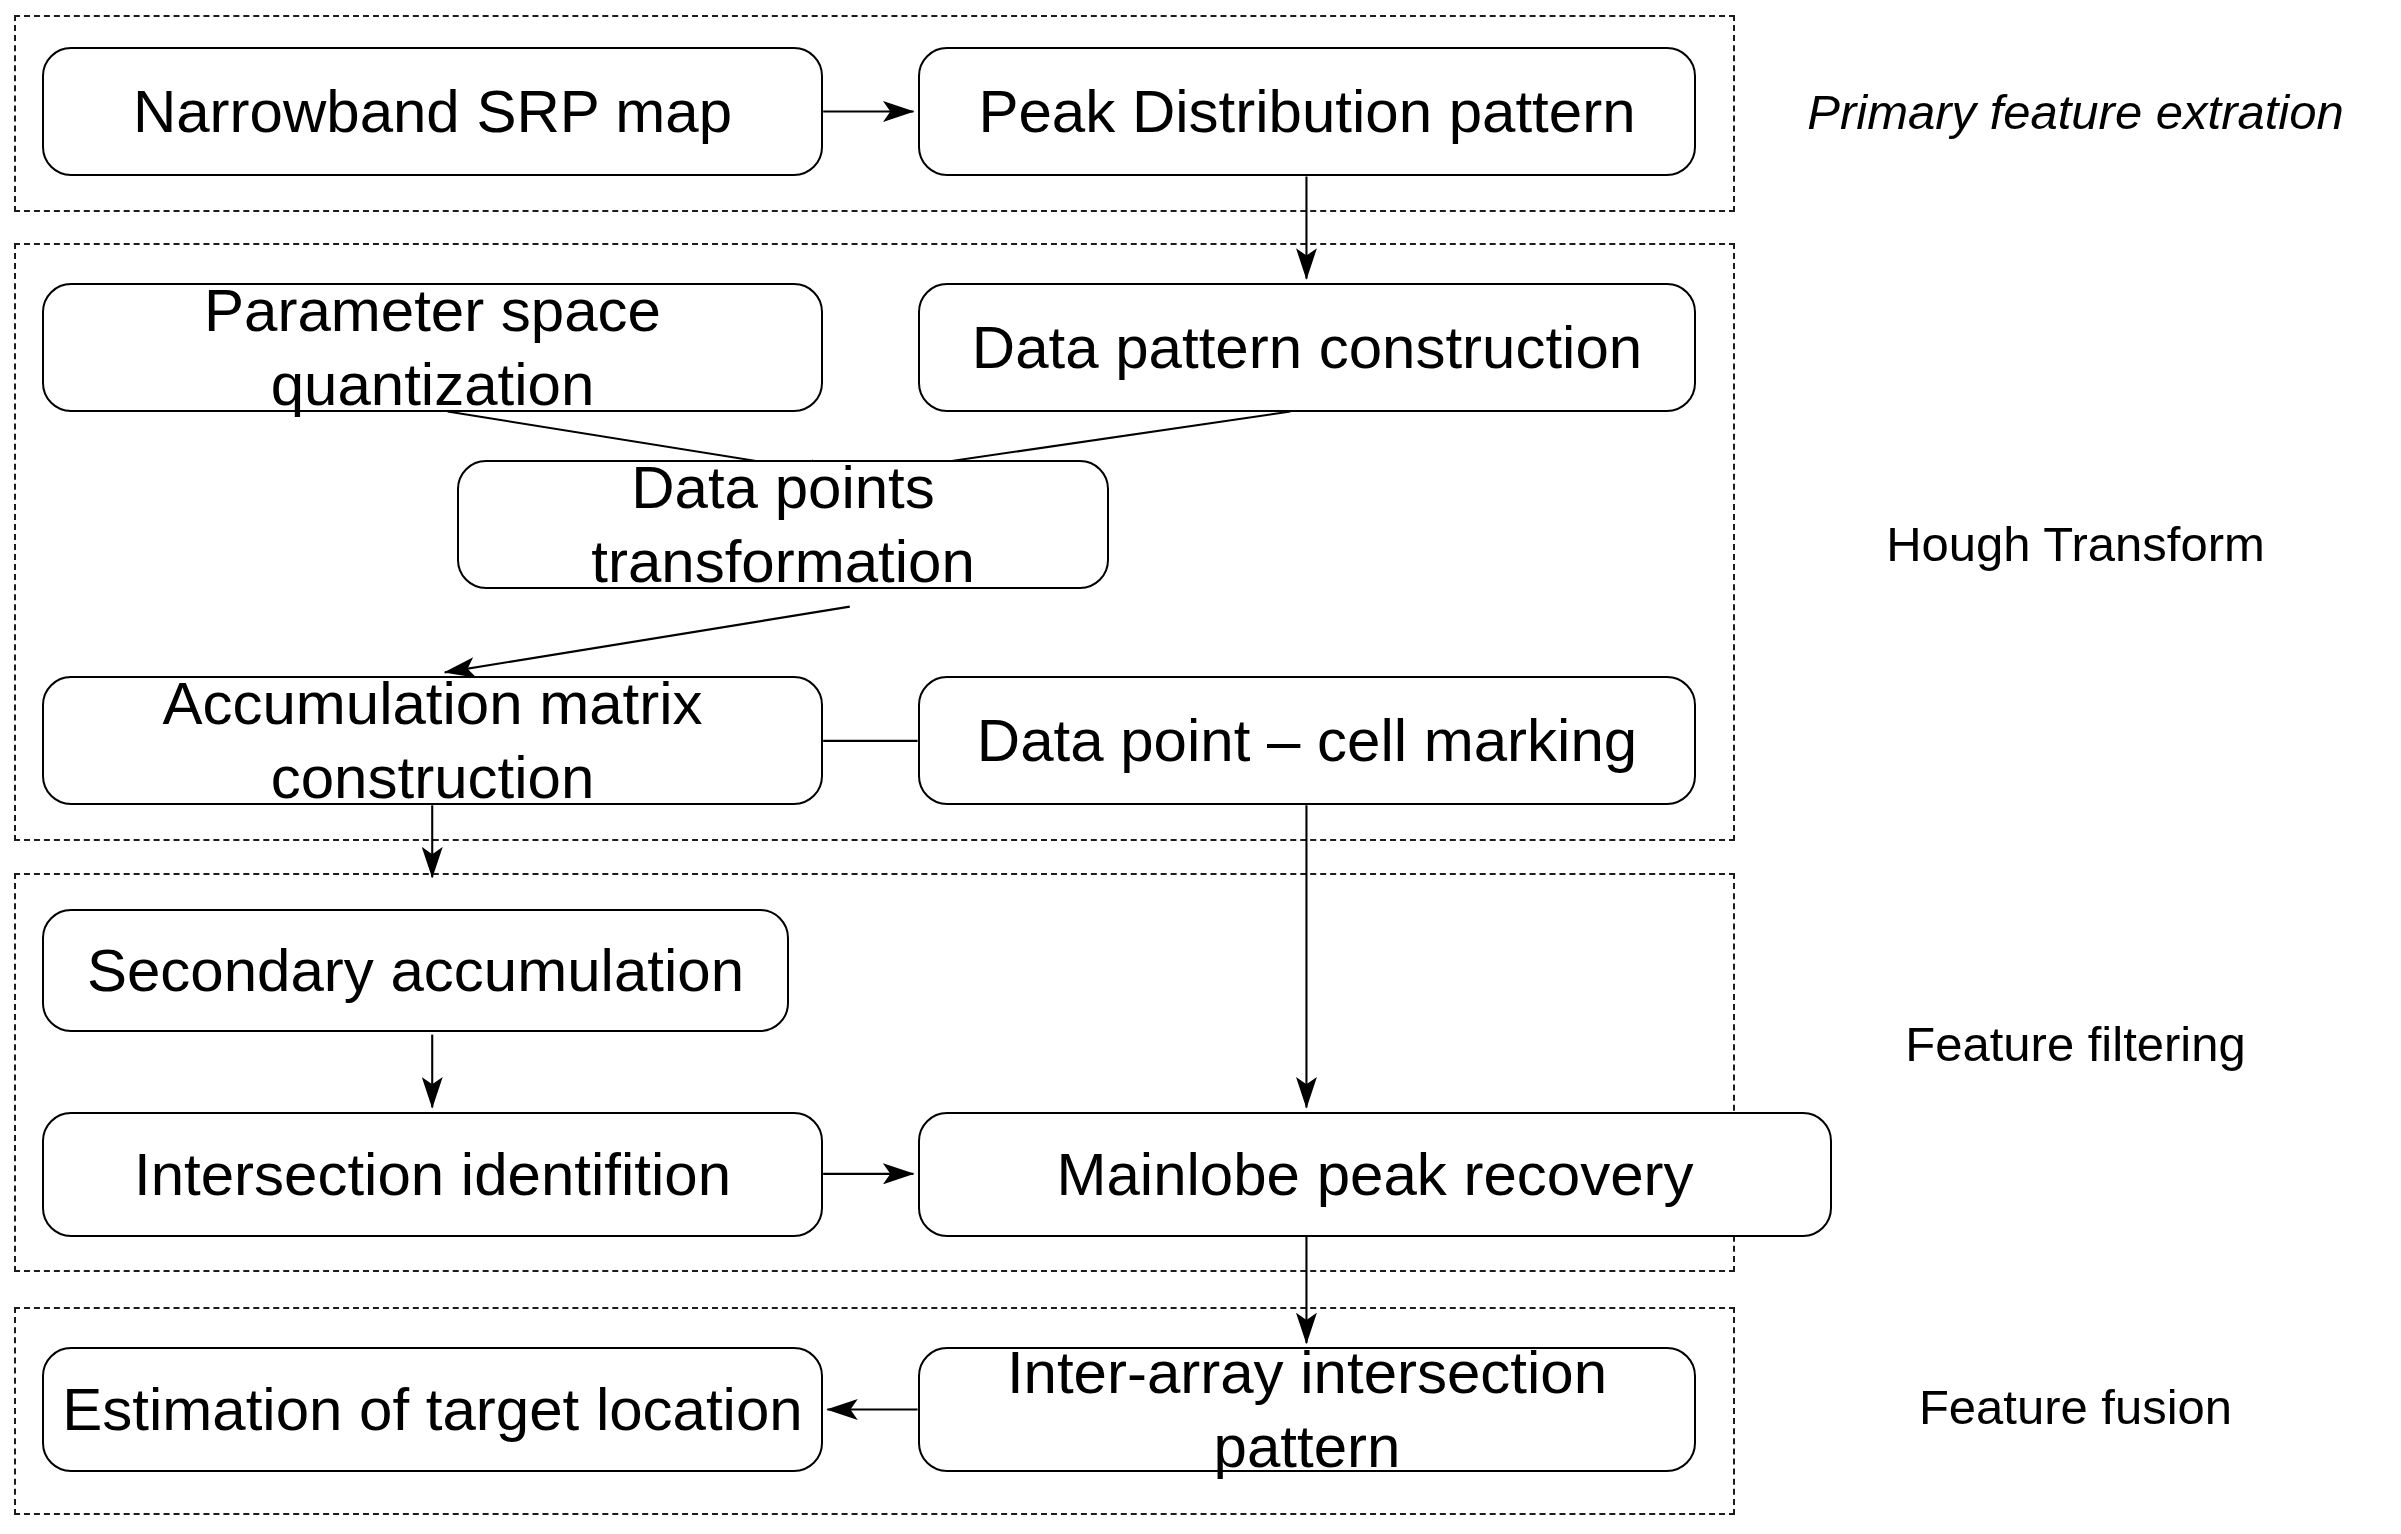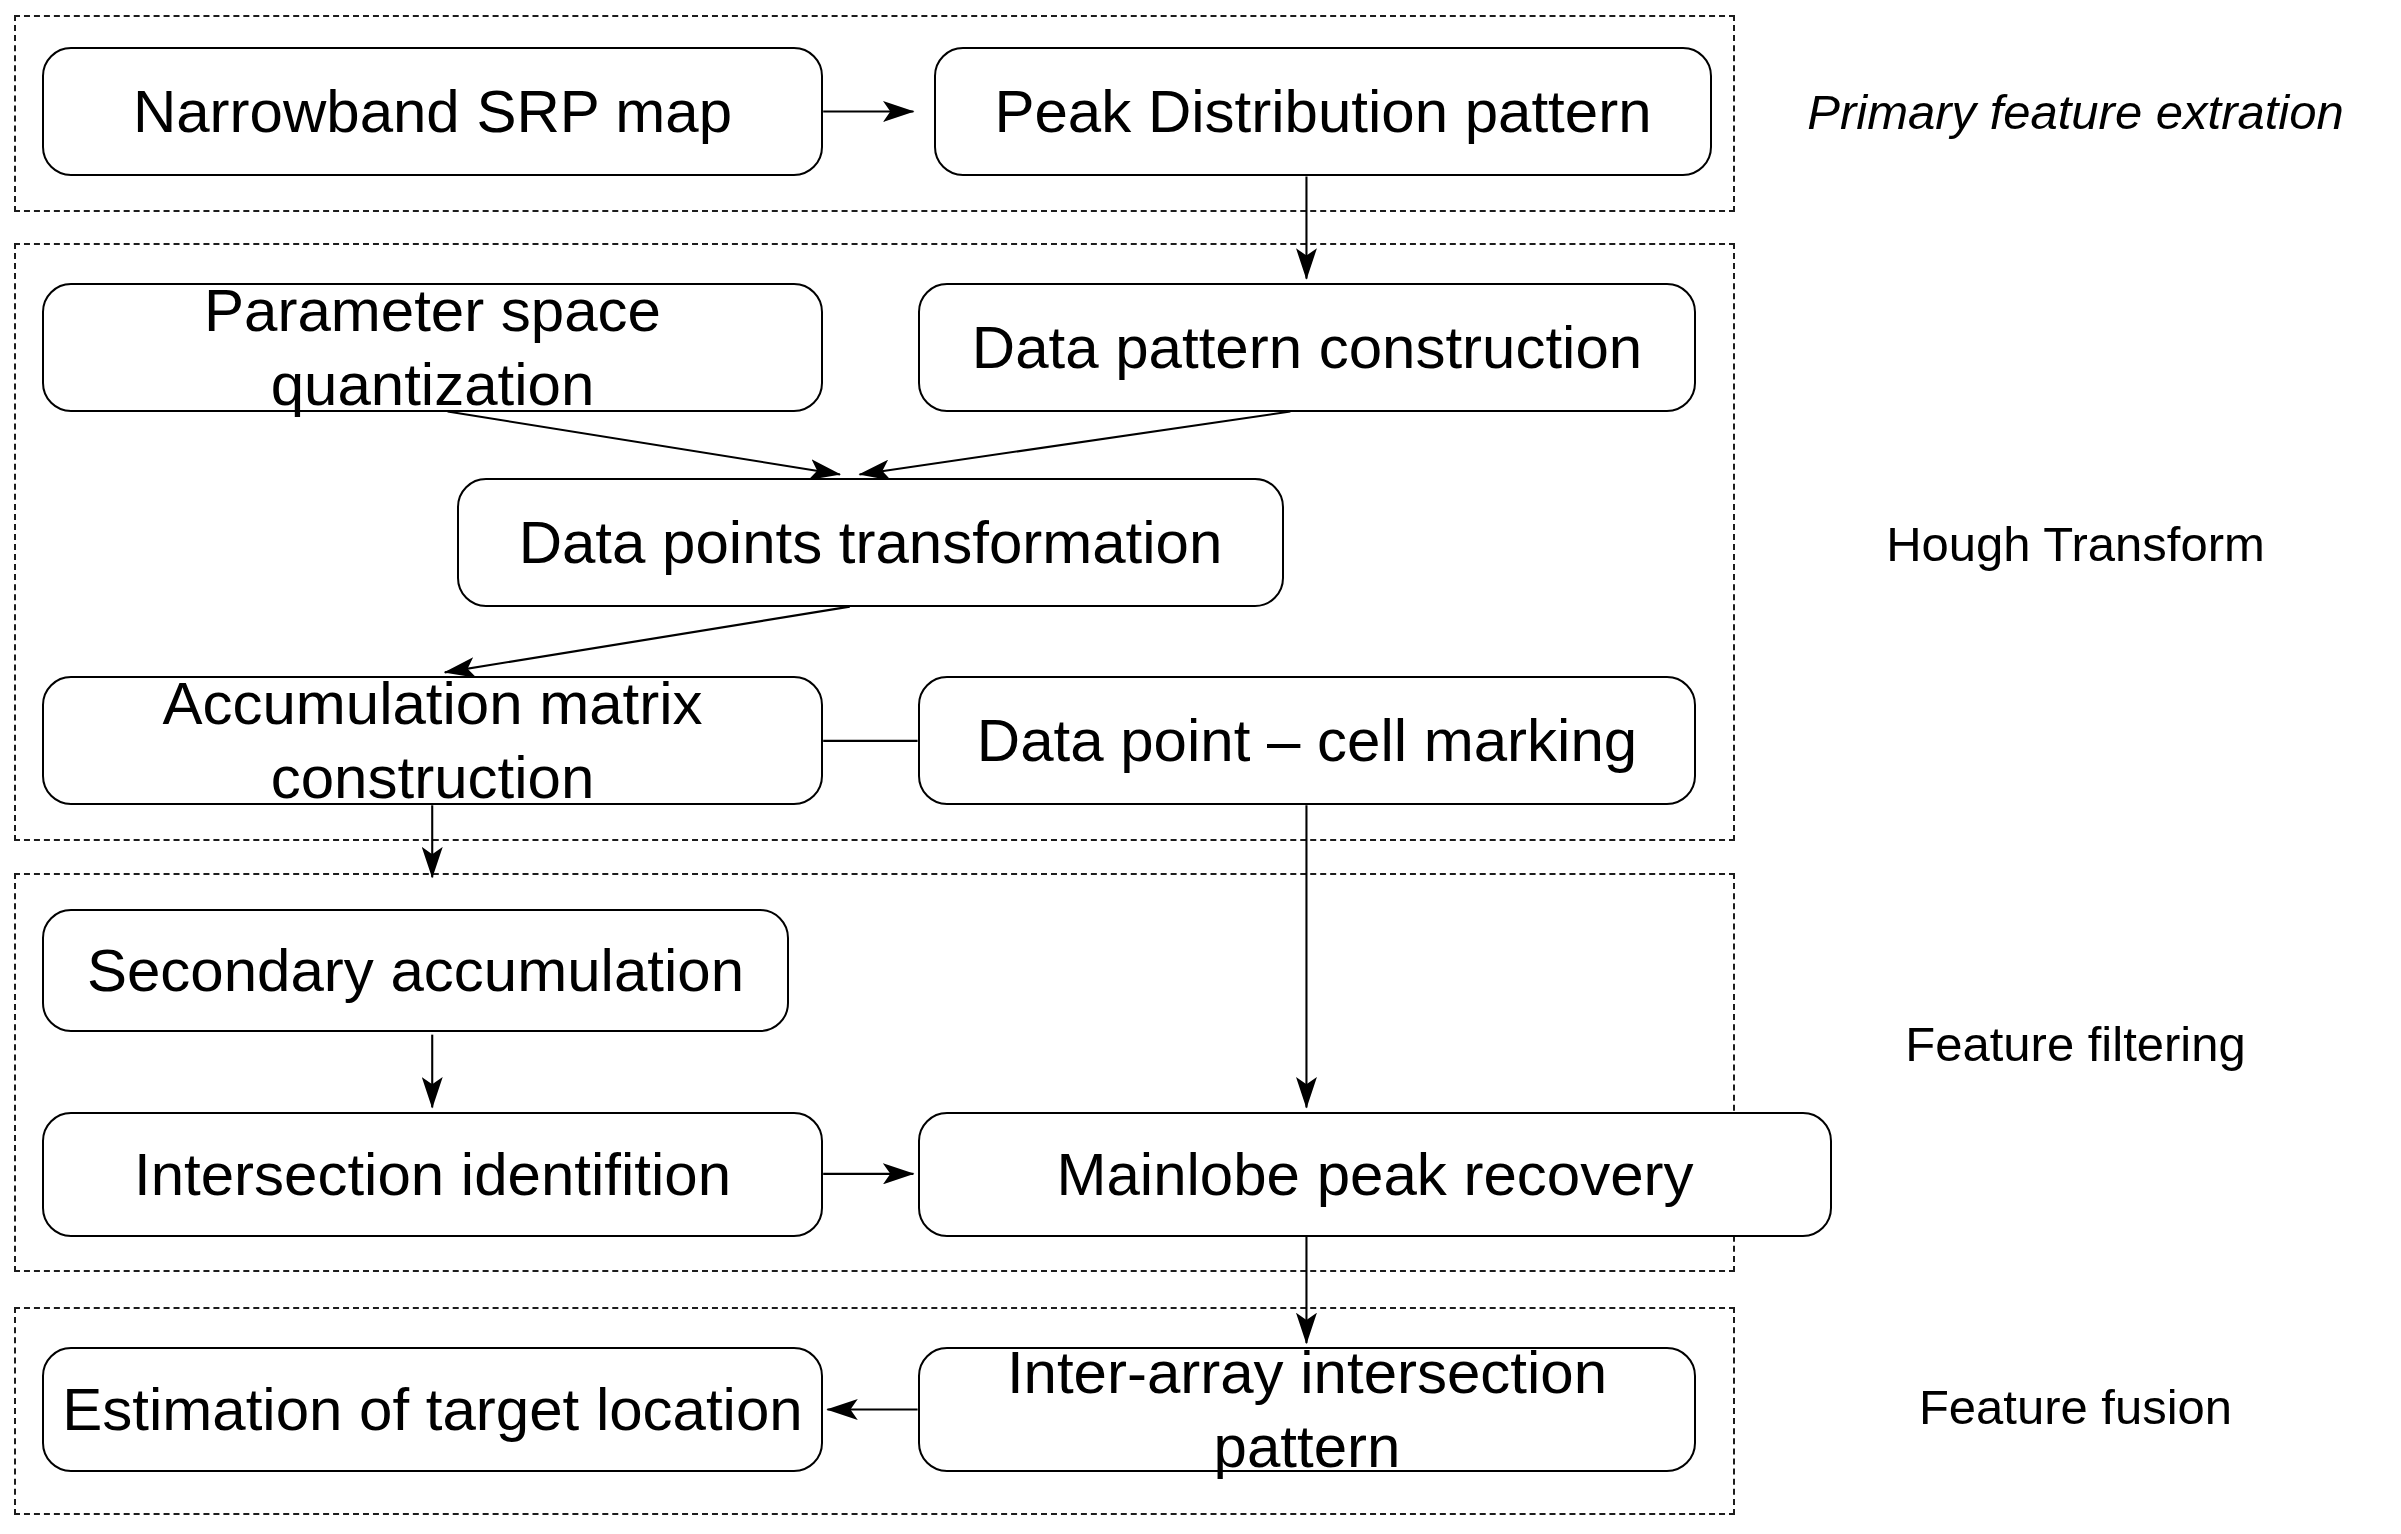--- a/index.html
+++ b/index.html
@@ -97,30 +97,30 @@
     <line class="conn" x1="1868" y1="1151" x2="1868" y2="1583" marker-end="url(#ah)"></line>
     <line class="conn" x1="618" y1="1479" x2="618" y2="1583" marker-end="url(#ah)"></line>
     <line class="conn" x1="1177" y1="1678" x2="1306" y2="1678" marker-end="url(#ah)"></line>
     <line class="conn" x1="1868" y1="1767" x2="1868" y2="1920" marker-end="url(#ah)"></line>
     <line class="conn" x1="1312" y1="2015" x2="1183" y2="2015" marker-end="url(#ah)"></line>
   </svg>
 
   <div class="node" style="left:42px;   top:47px;   width:781px; height:129px;">
     <span class="node-label">Narrowband SRP map</span>
   </div>
-  <div class="node" style="left:918px; top:47px;   width:778px; height:129px;margin-left:16px;">
+  <div class="node" style="left:918px; top:47px;   width:778px; height:129px;">
     <span class="node-label">Peak Distribution pattern</span>
   </div>
   <div class="node" style="left:42px;   top:283px;  width:781px; height:129px;">
     <span class="node-label">Parameter space quantization</span>
   </div>
   <div class="node" style="left:918px; top:283px;  width:778px; height:129px;">
     <span class="node-label">Data pattern construction</span>
   </div>
-  <div class="node" style="left:457px;  top:478px;  width:827px; height:129px;align-items:center;">
+  <div class="node" style="left:457px;  top:460px;  width:652px; height:129px;align-items:center;">
     <span class="node-label">Data points transformation</span>
   </div>
   <div class="node" style="left:42px;   top:676px;  width:781px; height:129px;">
     <span class="node-label">Accumulation matrix
 construction</span>
   </div>
   <div class="node" style="left:918px; top:676px;  width:778px; height:129px;">
     <span class="node-label">Data point – cell marking</span>
   </div>
   <div class="node" style="left:42px;   top:909px; width:747px; height:123px;">

